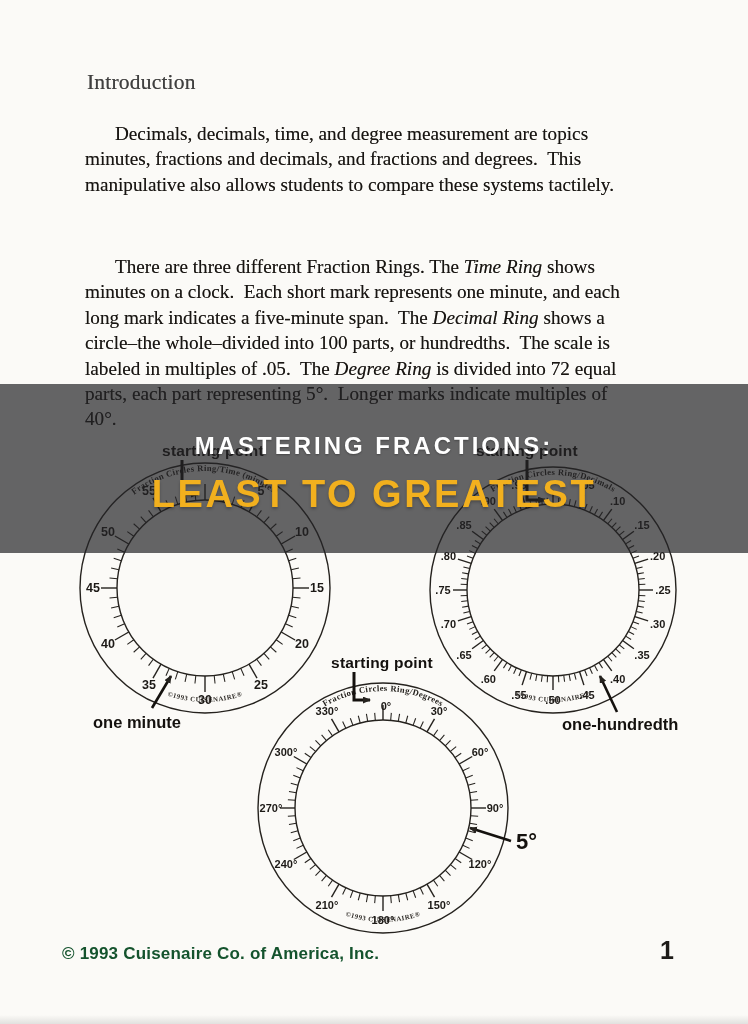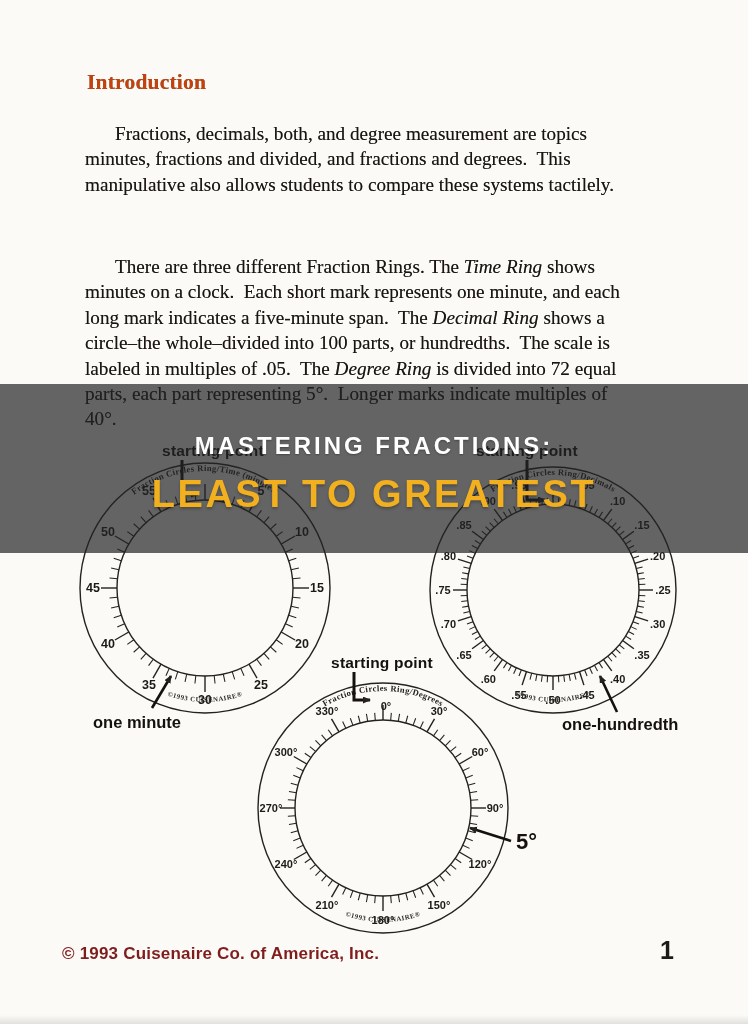--- a/index.html
+++ b/index.html
@@ -1,51 +1,51 @@
 <!DOCTYPE html>
 <html><head>
 <meta charset="utf-8">
 <style>
   html,body{margin:0;padding:0;background:#fbfaf7;}
   body{width:748px;height:1024px;overflow:hidden;}
   .page{position:relative;width:748px;height:1024px;background:#fbfaf7;font-family:"Liberation Serif",serif;}
   .page::after{content:"";position:absolute;left:0;bottom:0;width:100%;height:9px;
     background:linear-gradient(to bottom,rgba(0,0,0,0),rgba(110,110,110,0.18));pointer-events:none;}
-  .heading{position:absolute;left:87px;top:70px;font-weight:700;font-size:21.5px;
-    color:#c2410c;letter-spacing:.2px;text-shadow:0 0 .5px rgba(20,16,12,.55);}
+  .heading{position:absolute;left:87px;top:70px;font-weight:400;font-size:21.5px;
+    color:#404040;letter-spacing:.2px;text-shadow:0 0 .5px rgba(20,16,12,.55);}
   .para{position:absolute;left:85px;}
   .bodyline{white-space:pre;font-size:19.2px;line-height:25.4px;color:#181512;
     text-shadow:0 0 .5px rgba(20,16,12,.55);}
   .bodyline em{}
   .indent{padding-left:30px;}
   #rings{position:absolute;left:0;top:0;}
   .banner{position:absolute;left:0;top:384px;width:748px;height:169px;
     background:rgba(36,36,39,0.70);}
   .banner-title{position:absolute;top:50px;left:0;width:100%;text-align:center;
     font-family:"Liberation Sans",sans-serif;font-weight:700;font-size:24px;line-height:24px;
     letter-spacing:3px;color:#ffffff;text-shadow:0 1px 2px rgba(0,0,0,.3);}
   .banner-sub{position:absolute;top:91px;left:0;width:100%;text-align:center;
     font-family:"Liberation Sans",sans-serif;font-weight:700;font-size:38px;line-height:38px;
     letter-spacing:2.5px;color:#F2B01E;text-shadow:0 2px 3px rgba(0,0,0,.25);}
   .footer-copy{position:absolute;left:62px;top:944px;font-family:"Liberation Sans",sans-serif;
-    font-weight:700;font-size:17px;color:#7f1d1d;letter-spacing:.2px;}
+    font-weight:700;font-size:17px;color:#14532d;letter-spacing:.2px;}
   .footer-page{position:absolute;left:660px;top:936px;font-family:"Liberation Sans",sans-serif;
     font-weight:700;font-size:25px;color:#1d1b18;}
 </style>
 </head>
 <body>
 
 <div class="page">
 
   <div class="heading">Introduction</div>
 
   <div id="body-text">
       <div class="para" style="top: 121px;">
-        <div class="bodyline indent"><span>Fractions, decimals, both, and degree measurement are topics</span></div>
-        <div class="bodyline"><span>minutes, fractions and divided, and fractions and degrees.  This</span></div>
+        <div class="bodyline indent"><span>Decimals, decimals, time, and degree measurement are topics</span></div>
+        <div class="bodyline"><span>minutes, fractions and decimals, and fractions and degrees.  This</span></div>
         <div class="bodyline"><span>manipulative also allows students to compare these systems tactilely.</span></div>
       </div>
       <div class="para" style="top: 254px;">
         <div class="bodyline indent"><span>There are three different Fraction Rings. The </span><em>Time Ring</em><span> shows</span></div>
         <div class="bodyline"><span>minutes on a clock.  Each short mark represents one minute, and each</span></div>
         <div class="bodyline"><span>long mark indicates a five-minute span.  The </span><em>Decimal Ring</em><span> shows a</span></div>
         <div class="bodyline"><span>circle–the whole–divided into 100 parts, or hundredths.  The scale is</span></div>
         <div class="bodyline"><span>labeled in multiples of .05.  The </span><em>Degree Ring</em><span> is divided into 72 equal</span></div>
         <div class="bodyline"><span>parts, each part representing 5°.  Longer marks indicate multiples of</span></div>
         <div class="bodyline"><span>40°.</span></div>

